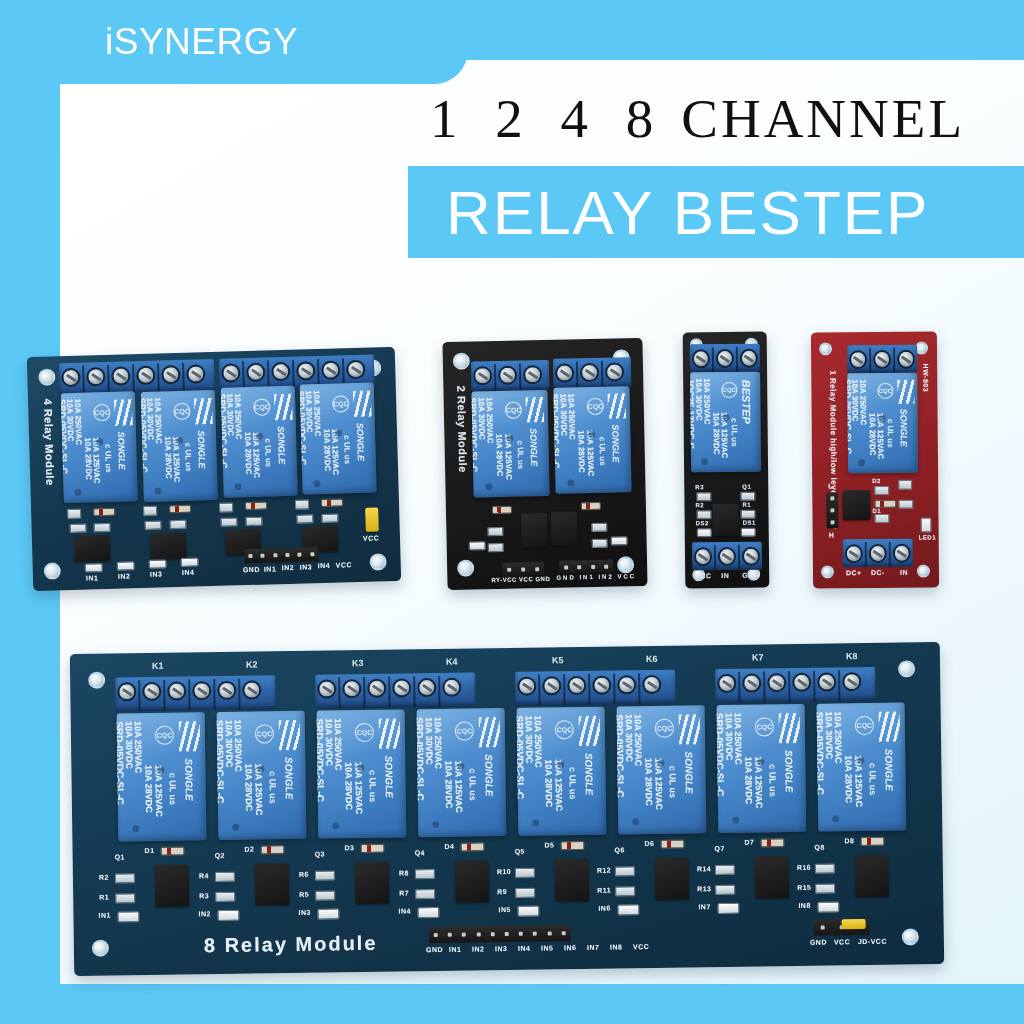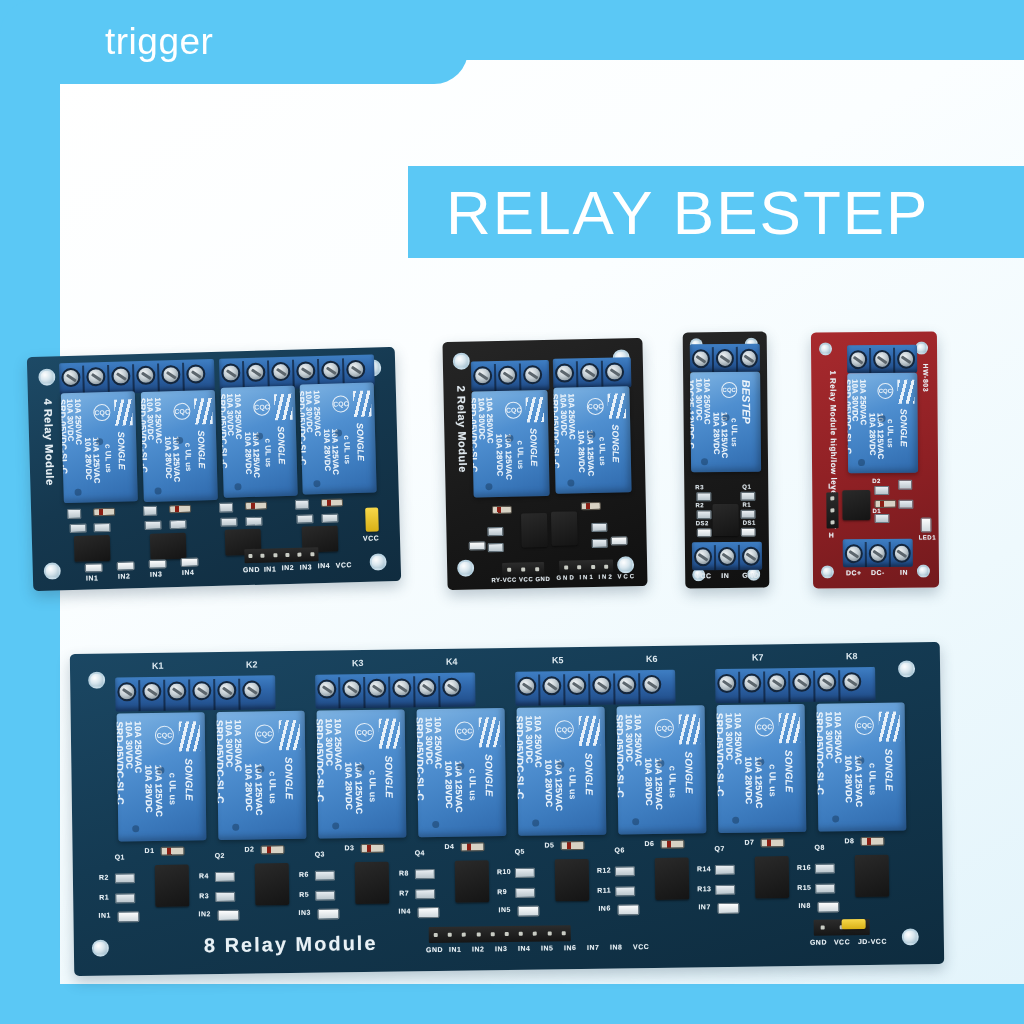--- a/index.html
+++ b/index.html
@@ -202,25 +202,27 @@
   }
   .kmark { position:absolute; color:#dce8ef; font-weight:bold; white-space:nowrap; }
 </style>
 </head>
 <body>
 
 <div id="frame">
   <div id="inner-bg"></div>
 
   <div id="brand-banner">
-    <span id="brand-text">trigger</span>
+    <span id="brand-text">iSYNERGY</span>
   </div>
 
   <div id="title-channel">
+    <span class="nums">1 2 4 8</span>
     <span style="width:16px"></span>
+    <span>CHANNEL</span>
   </div>
 
   <div id="title-relay-band">
     <span id="title-relay">RELAY BESTEP</span>
   </div>
 
   <div class="board" style="left:30px; top:352px; width:368px; height:234px; transform:rotate(-1.6deg);">
     <div class="pcb blue"></div>
 
     <div class="hole" style="left:11px;top:12px;"></div>

